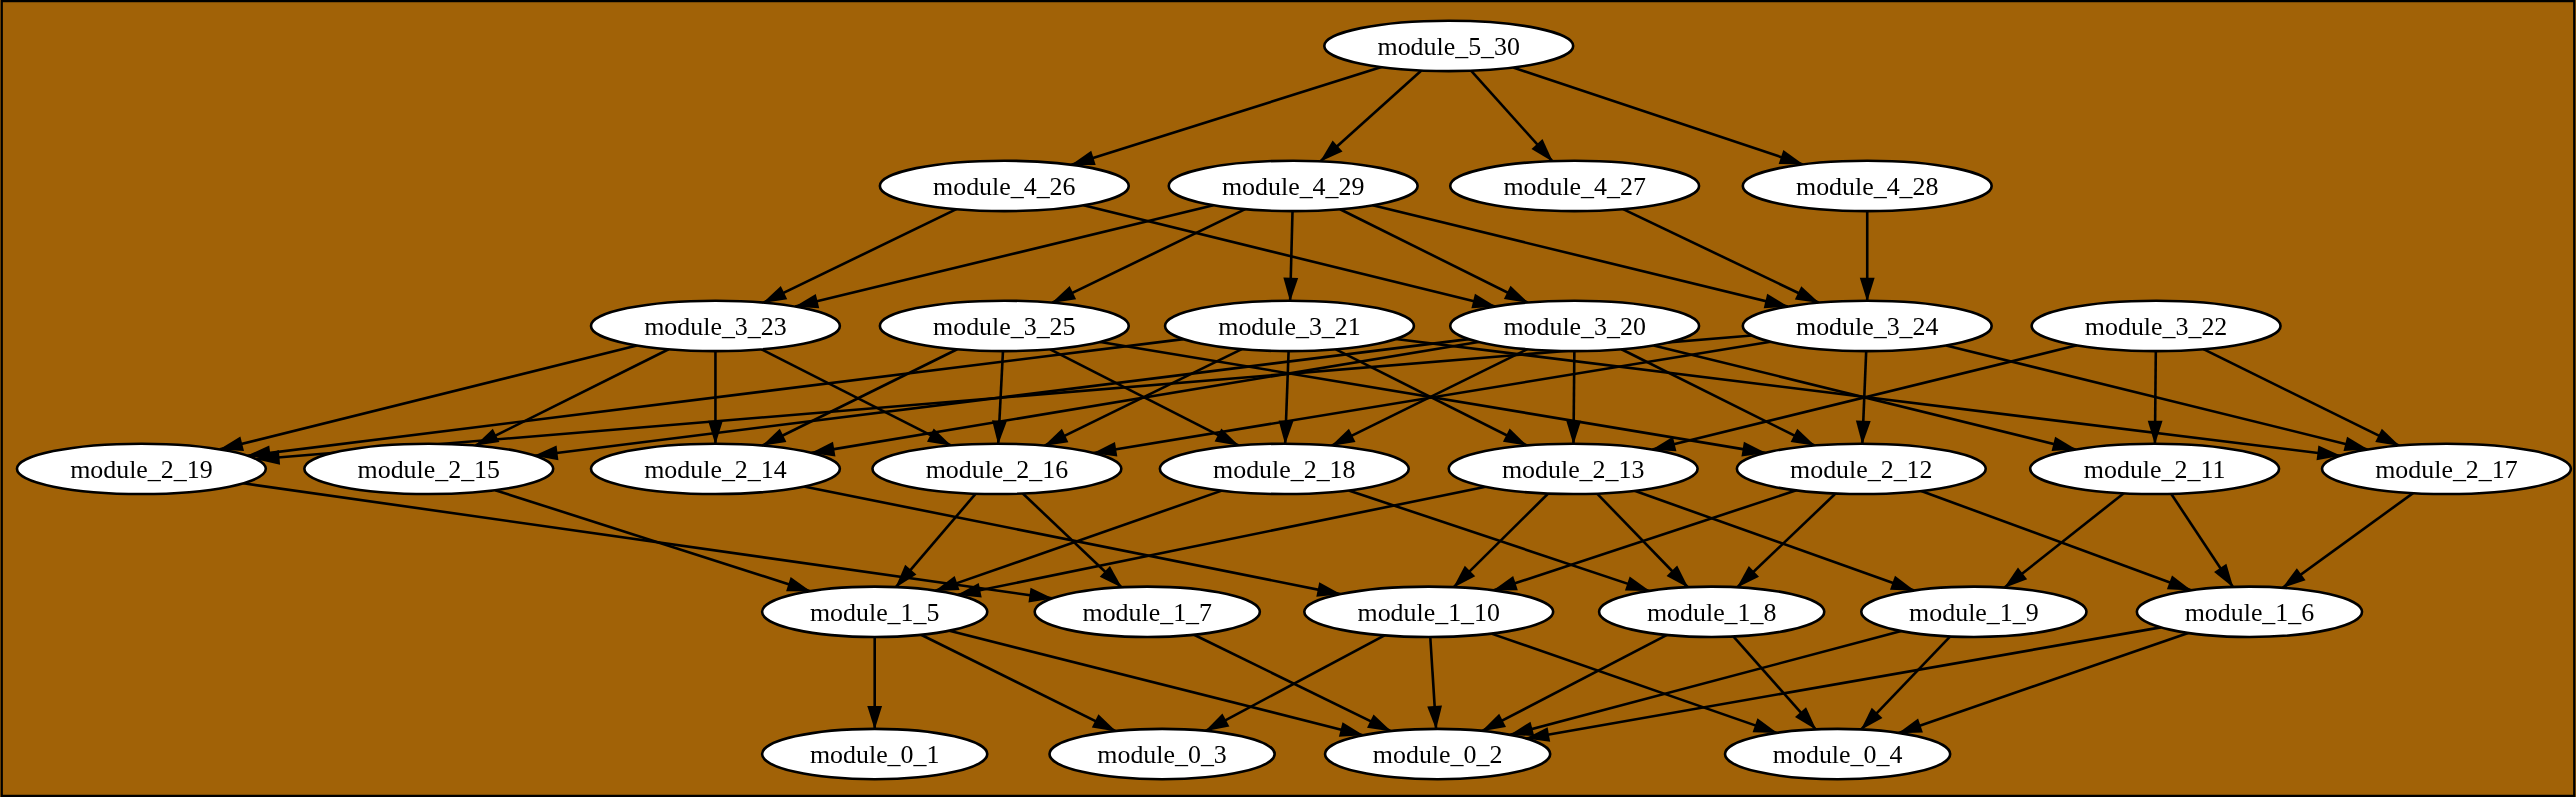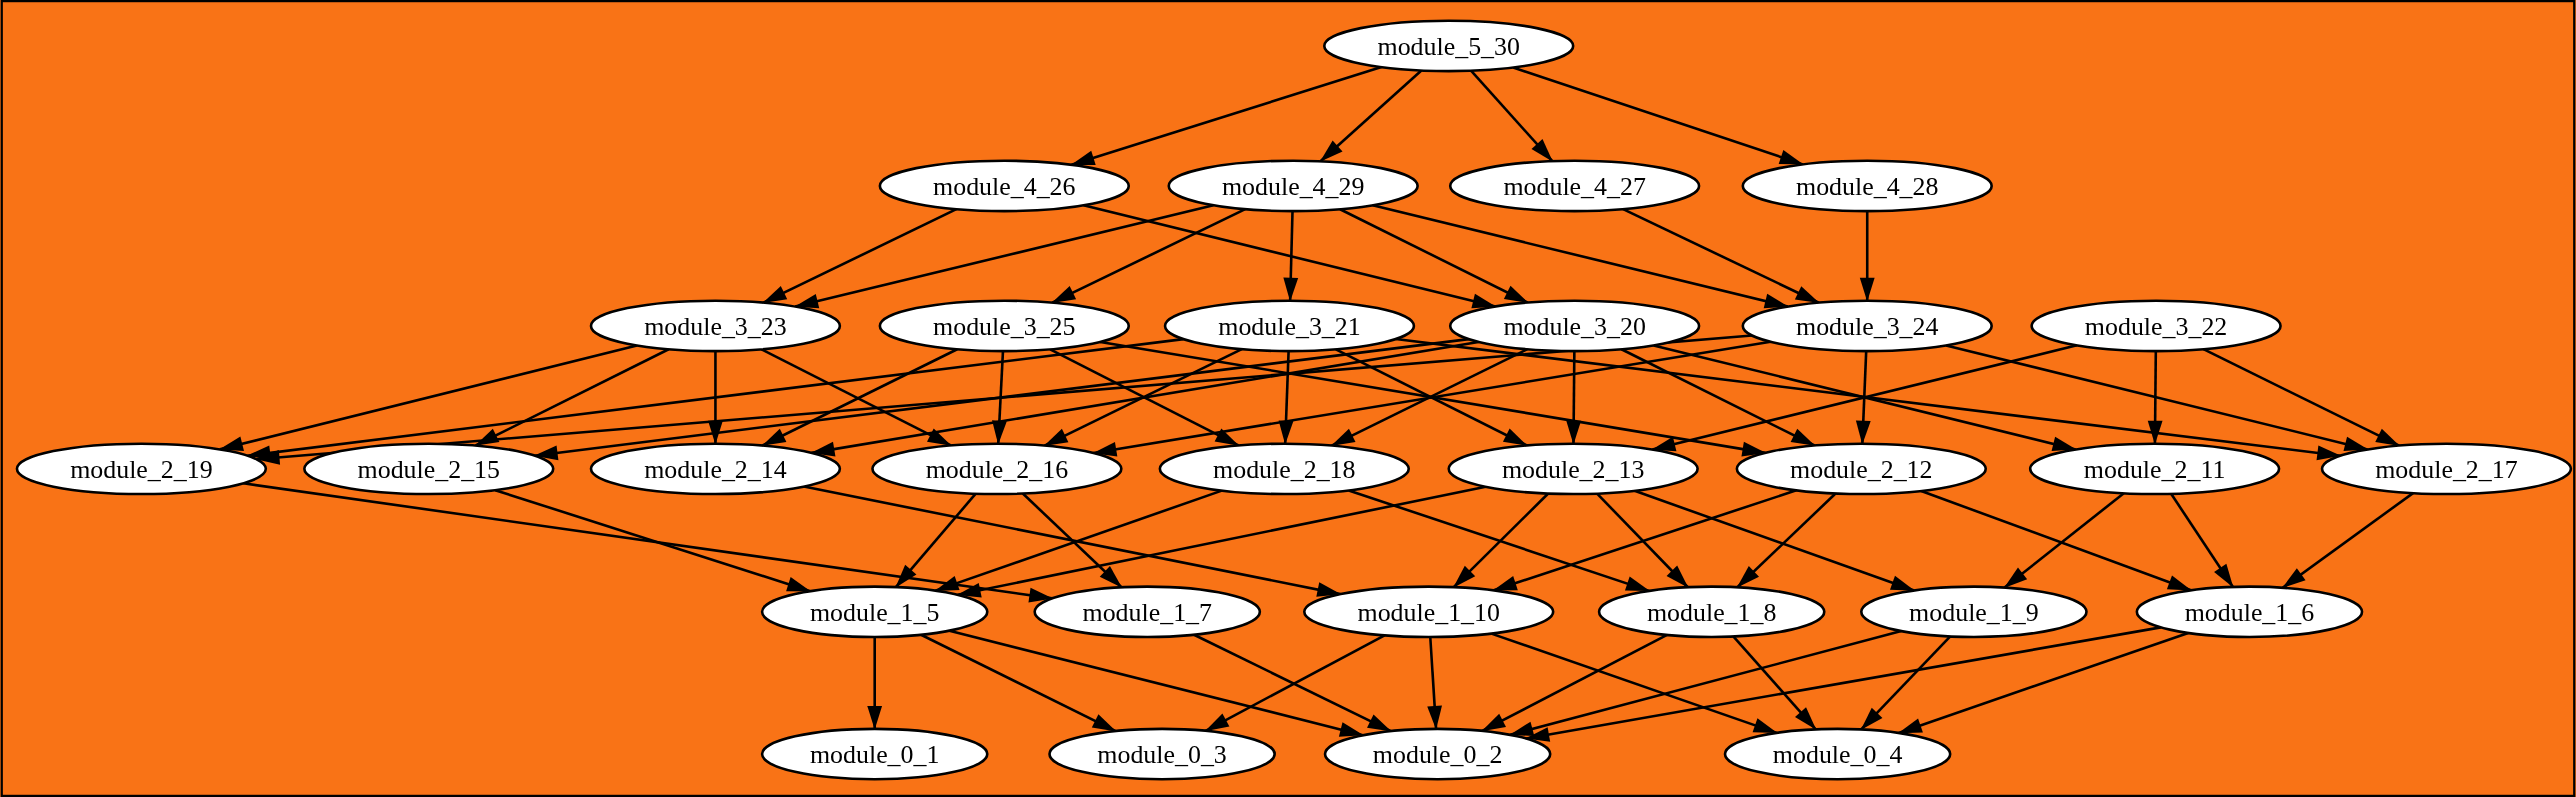--- a/index.html
+++ b/index.html
@@ -5,21 +5,21 @@
   html, body {
     margin: 0;
     padding: 0;
     background: #ffffff;
     font-family: "Liberation Serif", "DejaVu Serif", serif;
   }
   .canvas {
     position: relative;
     width: 2576px;
     height: 797px;
-    background: #f97316;
+    background: #a16207;
     overflow: hidden;
   }
   svg { display: block; }
   .node-ellipse {
     fill: #ffffff;
     stroke: #000000;
     stroke-width: 3.5;
   }
   .node-label {
     fill: #000000;

